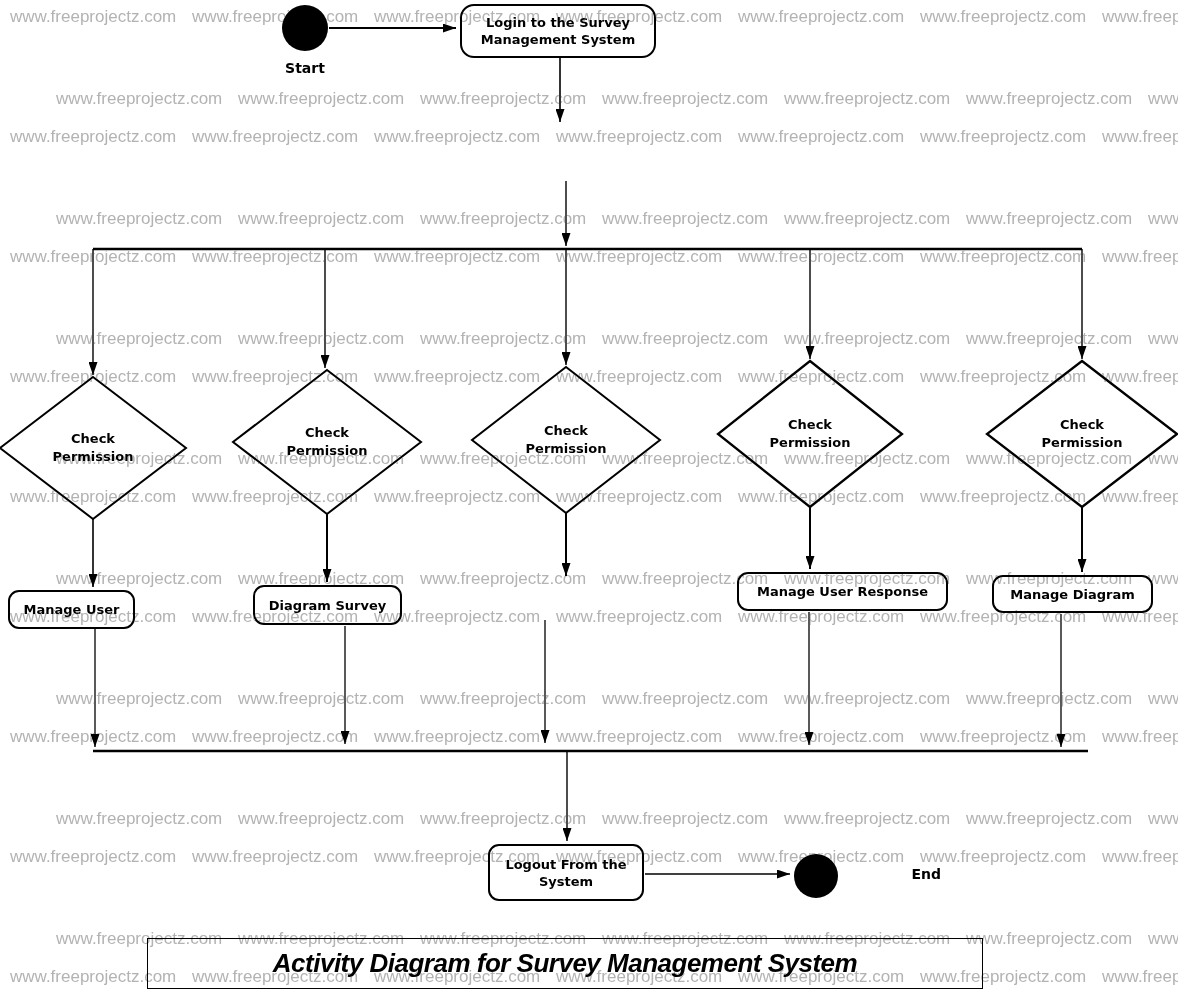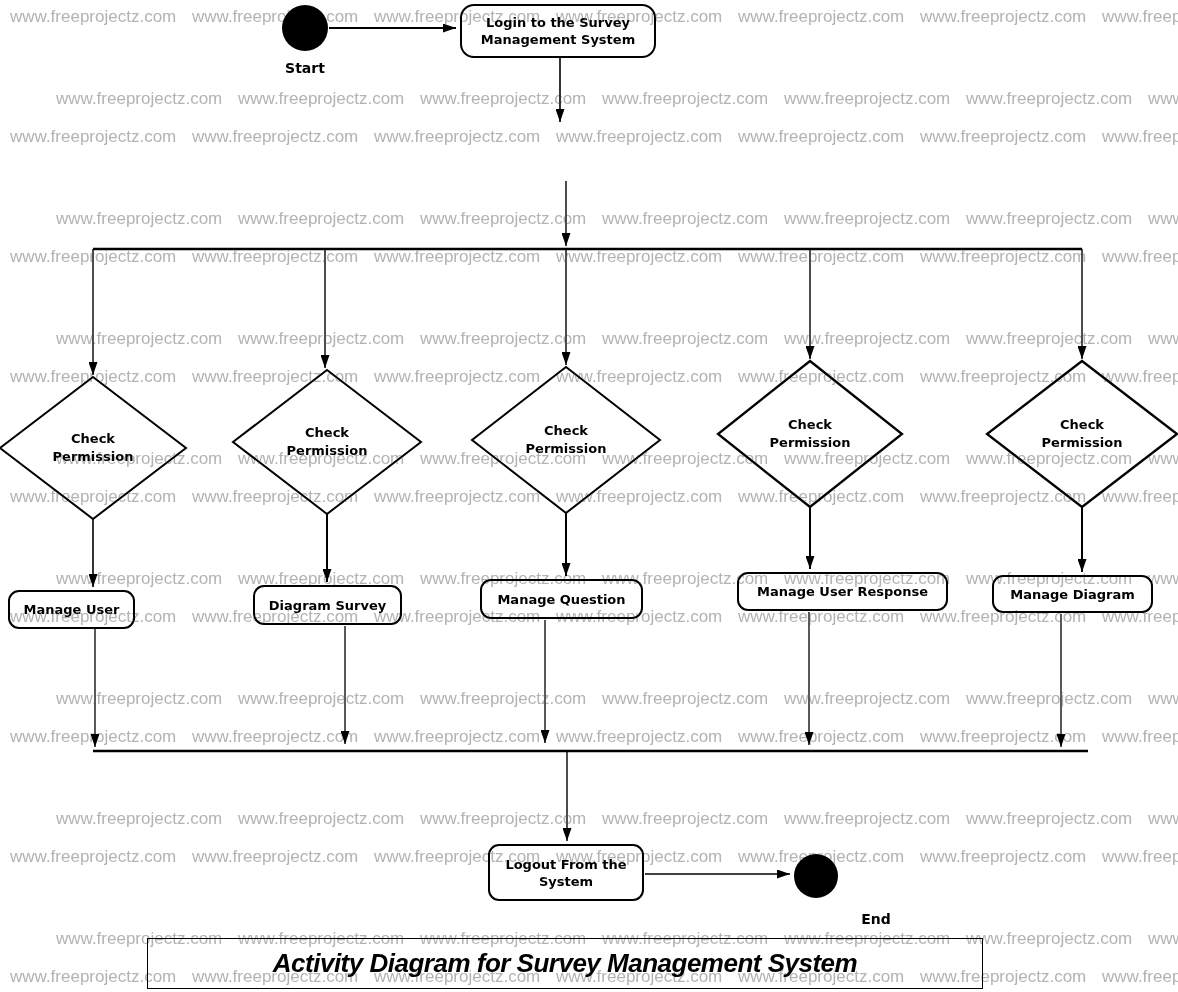--- a/index.html
+++ b/index.html
@@ -121,44 +121,41 @@
 
 
   <div class="node rounded-md action" style="left:8px;top:590px;width:127px;height:39px;">
     <span>Manage User</span>
   </div>
 
   <div class="node rounded-md action" style="left:253px;top:585px;width:149px;height:40px;">
     <span>Diagram Survey</span>
   </div>
 
-  <div class="node rounded-md action" style="left:480px;top:579px;width:163px;height:40px;">
-    <span>Manage Question</span>
-  </div>
 
   <div class="node rounded-md action" style="left:737px;top:572px;width:211px;height:39px;">
     <span>Manage User Response</span>
   </div>
 
   <div class="node rounded-md action" style="left:992px;top:575px;width:161px;height:38px;">
     <span>Manage Diagram</span>
   </div>
 
   <div class="node rounded-md" style="left:488px;top:844px;width:156px;height:57px;padding:0 10px;">
     <span>Logout From the System</span>
   </div>
 
   <div class="dlabel" style="left:45px;top:430px;">Check Permission</div>
   <div class="dlabel" style="left:279px;top:424px;">Check Permission</div>
   <div class="dlabel" style="left:518px;top:422px;">Check Permission</div>
   <div class="dlabel" style="left:762px;top:416px;">Check Permission</div>
   <div class="dlabel" style="left:1034px;top:416px;">Check Permission</div>
 
   <div class="flabel" style="left:270px;top:60px;width:70px;">Start</div>
-  <div class="flabel" style="left:851px;top:866px;width:50px;text-align:center;margin-top:45px;">End</div>
+  <div class="flabel" style="left:891px;top:866px;width:50px;text-align:right;">End</div>
 
   <div id="title-box">
     <span class="title-text">Activity Diagram for Survey Management System</span>
   </div>
 
   <div id="wm-layer" style="color: rgb(179, 179, 179);">
       <span class="wm" style="left: 10px; top: 7px;">www.freeprojectz.com</span>
       <span class="wm" style="left: 192px; top: 7px;">www.freeprojectz.com</span>
       <span class="wm" style="left: 374px; top: 7px;">www.freeprojectz.com</span>
       <span class="wm" style="left: 556px; top: 7px;">www.freeprojectz.com</span>

